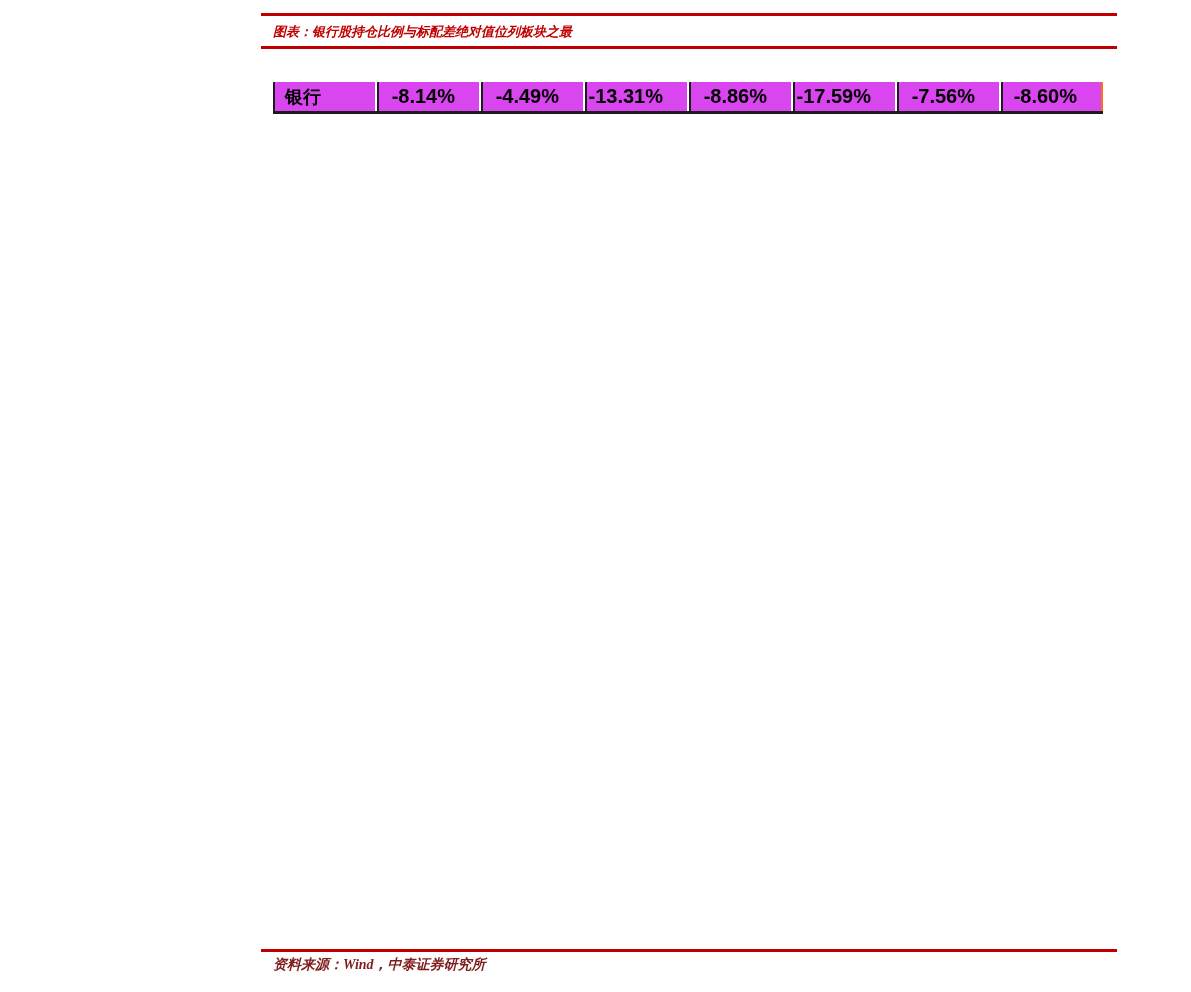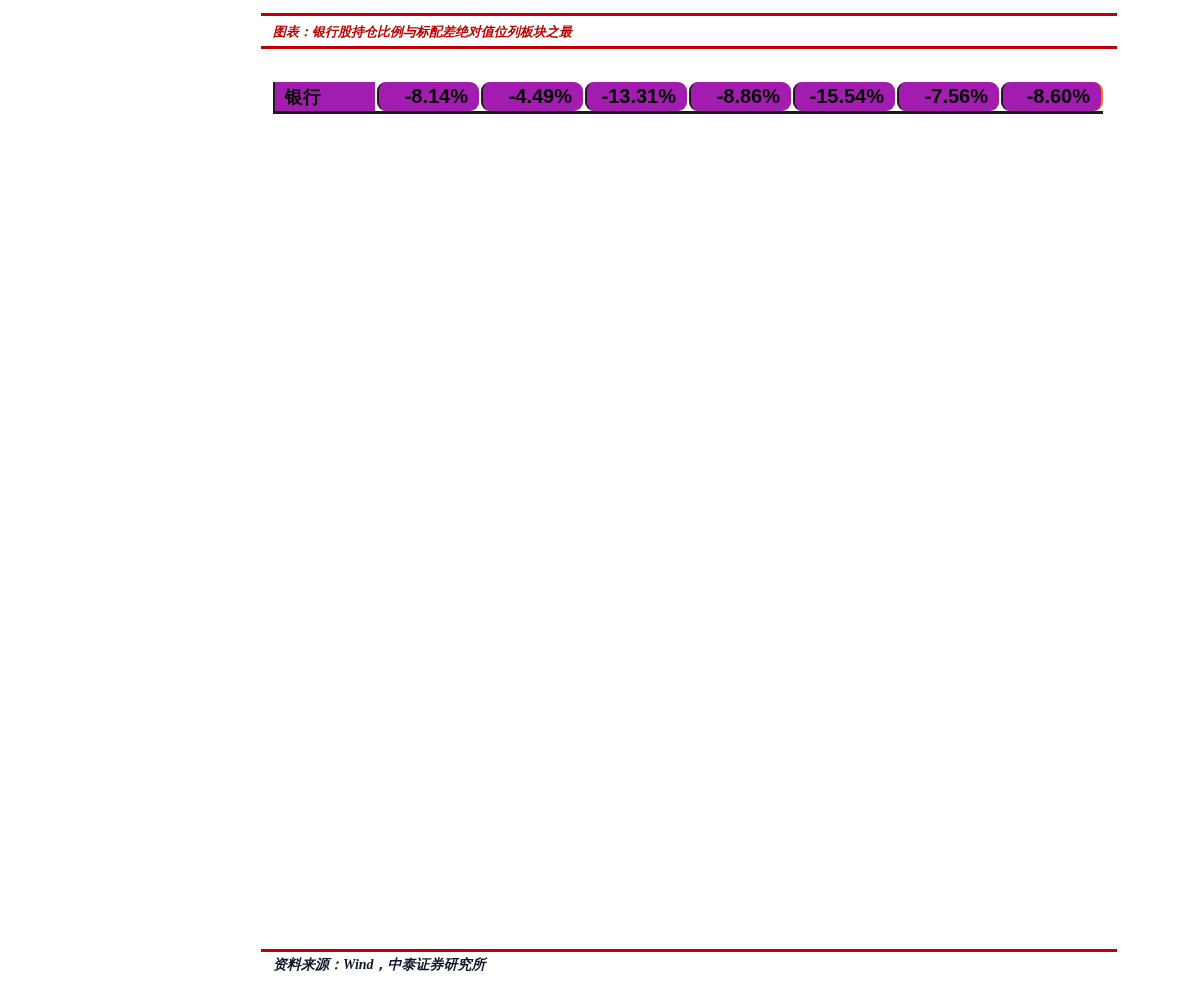--- a/index.html
+++ b/index.html
@@ -43,49 +43,48 @@
     top: 82px;
     display: flex;
     column-gap: 2px;
     border-bottom: 3px solid #1c1c1c;
     background: #ffffff;
   }
   .cell {
     box-sizing: border-box;
     width: 102px;
     height: 29px;
-    background: #a21caf;
+    background: #d946ef;
     border-left: 2px solid #1c1c1c;
     display: flex;
     align-items: center;
     color: #000000;
     font-family: "Liberation Sans", "DejaVu Sans", sans-serif;
     font-weight: bold;
     font-size: 20px;
     white-space: nowrap;
   }
   .table-wrap .cell:last-child {
     border-right: 2px solid #f97316;
   }
   .cell.rowhead {
     justify-content: flex-start;
     padding-left: 10px;
     font-size: 18px;
   }
   .cell.val {
     justify-content: flex-end;
-    padding-right: 11px;
-    border-radius: 9px;
+    padding-right: 24px;
   }
 
   .source-line {
     position: absolute;
     left: 273px;
     top: 956px;
-    color: #0f172a;
+    color: #7f1d1d;
     font-family: "Liberation Serif", "DejaVu Serif", serif;
     font-size: 14px;
     font-weight: bold;
     font-style: italic;
     white-space: nowrap;
     text-align: right;
   }
 </style>
 </head>
 <body>
@@ -95,20 +94,20 @@
 <div class="figure-title">图表：银行股持仓比例与标配差绝对值位列板块之最</div>
 
 <div class="rule rule-title-bot"></div>
 
 <div class="table-wrap">
   <div class="cell rowhead">银行</div>
   <div class="cell val">-8.14%</div>
   <div class="cell val">-4.49%</div>
   <div class="cell val">-13.31%</div>
   <div class="cell val">-8.86%</div>
-  <div class="cell val">-15.54%</div>
+  <div class="cell val">-17.59%</div>
   <div class="cell val">-7.56%</div>
   <div class="cell val">-8.60%</div>
 </div>
 
 <div class="rule rule-footer"></div>
 
 <div class="source-line">资料来源：Wind，中泰证券研究所</div>
 
 </body></html>

